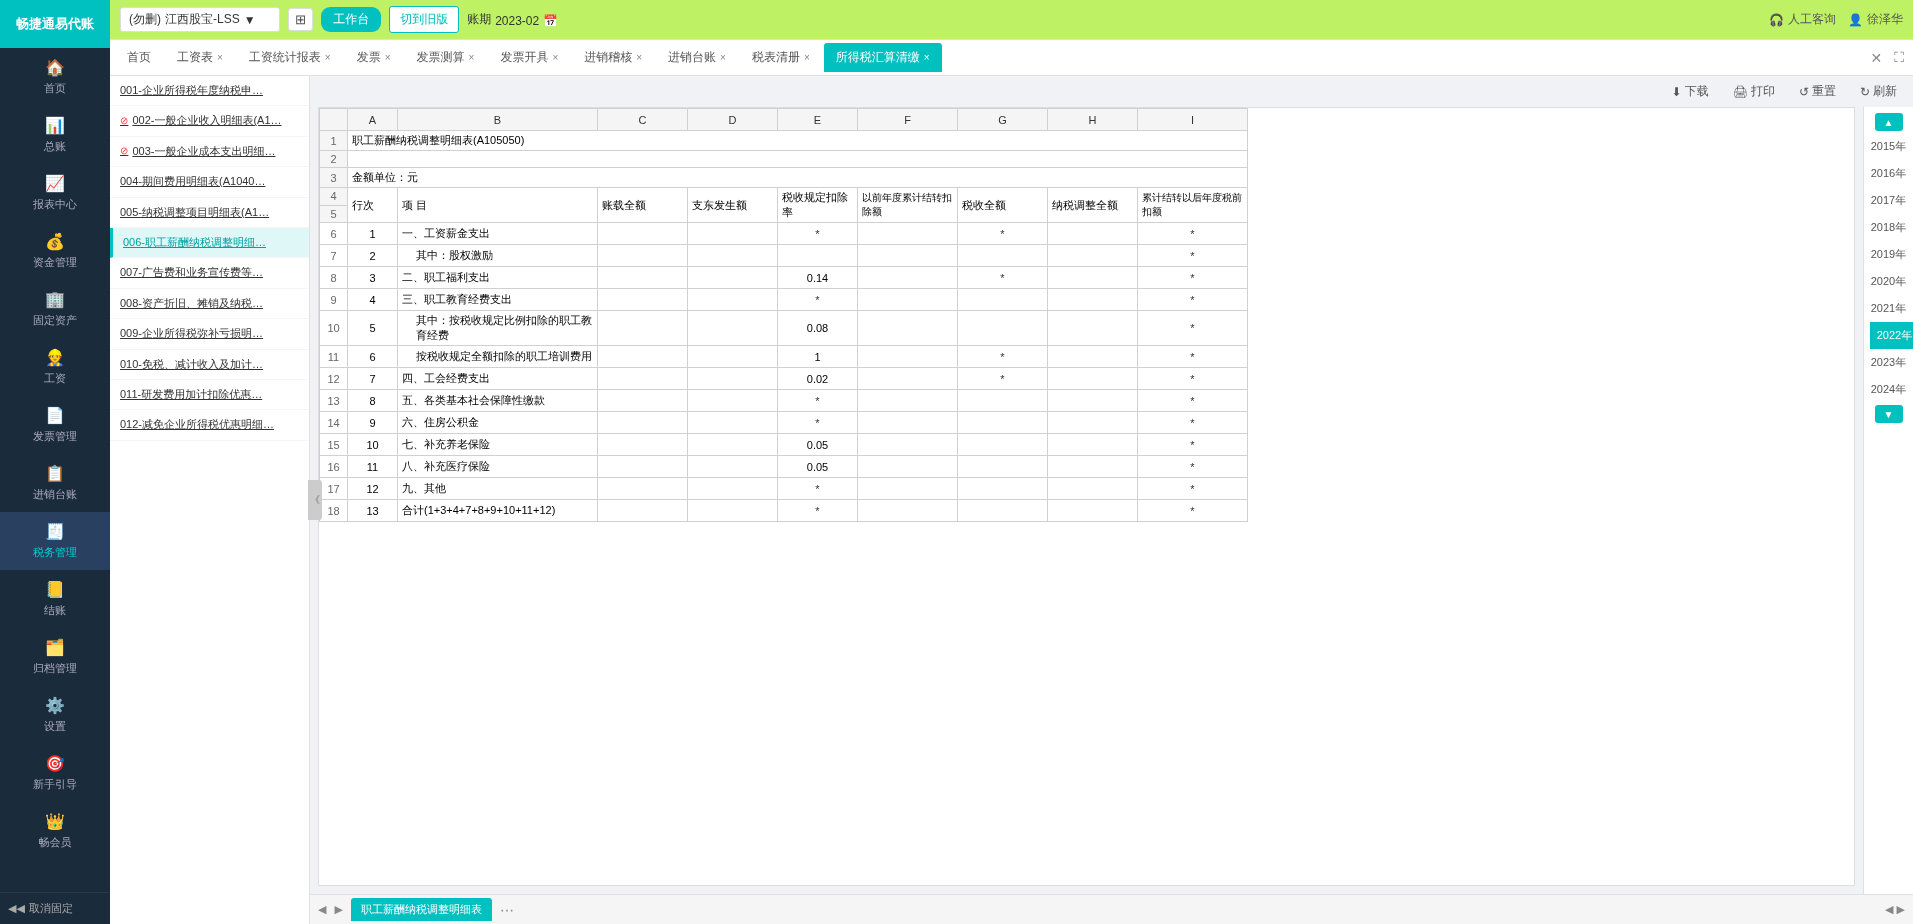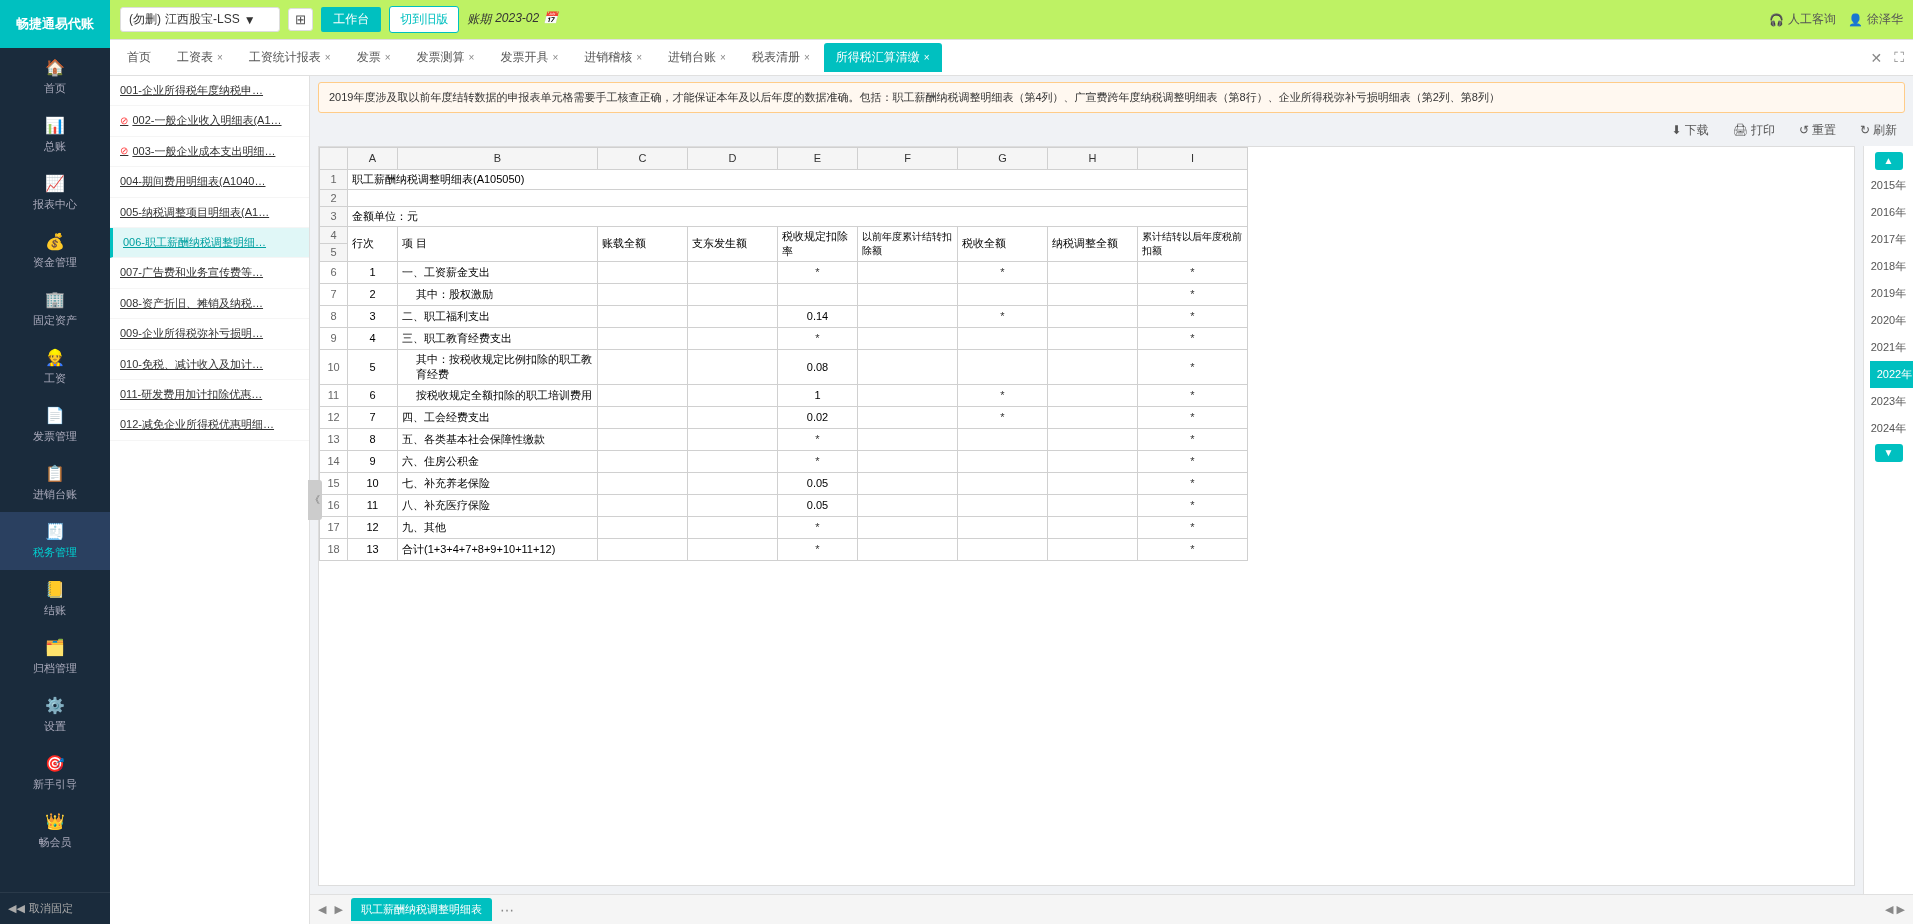--- a/index.html
+++ b/index.html
@@ -15,23 +15,23 @@
     .sidebar-cancel { display: flex; align-items: center; padding: 8px; color: #aaa; font-size: 11px; cursor: pointer; }
     .sidebar-cancel .icon { margin-right: 4px; }
 
     
     .main-area { flex: 1; display: flex; flex-direction: column; overflow: hidden; background: #f0f2f5; }
 
     
     .topbar { background: #bef264; height: 40px; display: flex; align-items: center; padding: 0 10px; border-bottom: 1px solid #e0e0e0; gap: 8px; flex-shrink: 0; }
     .topbar-company { background: white; border: 1px solid #ddd; border-radius: 3px; padding: 3px 8px; font-size: 12px; color: #333; min-width: 160px; display: flex; align-items: center; gap: 4px; }
     .topbar-icon-btn { border: 1px solid #ddd; background: white; border-radius: 3px; padding: 3px 6px; cursor: pointer; color: #555; }
-    .topbar-workbench { background: #00c0c0; color: white; border: none; border-radius: 2px; padding: 4px 12px; cursor: pointer; font-size: 12px; }
+    .topbar-workbench { background: #00c0c0; color: white; border: none; border-radius: 9px; padding: 4px 12px; cursor: pointer; font-size: 12px; }
     .topbar-switch { background: white; border: 1px solid #00c0c0; color: #00c0c0; border-radius: 3px; padding: 4px 10px; cursor: pointer; font-size: 12px; }
-    .topbar-period { display: flex; align-items: flex-start; gap: 4px; font-size: 12px; color: #333; font-style: italic; }
+    .topbar-period { display: flex; align-items: flex-end; gap: 4px; font-size: 12px; color: #333; }
     .topbar-right { margin-left: auto; display: flex; align-items: center; gap: 12px; color: #555; font-size: 12px; }
     .topbar-user { display: flex; align-items: center; gap: 4px; cursor: pointer; }
 
     
     .tabbar { background: white; height: 36px; display: flex; align-items: center; padding: 0 5px; border-bottom: 1px solid #e0e0e0; flex-shrink: 0; gap: 2px; overflow-x: auto; }
     .tab { padding: 6px 12px; font-size: 12px; color: #555; cursor: pointer; border-radius: 3px 3px 0 0; white-space: nowrap; display: flex; align-items: center; gap: 4px; }
     .tab.active { background: #00c0c0; color: white; }
     .tab .close { color: #888; font-size: 10px; cursor: pointer; }
     .tab.active .close { color: white; }
     .tabbar-actions { margin-left: auto; display: flex; gap: 4px; }
@@ -267,23 +267,20 @@
       </div>
       <div class="left-item">
         <span>012-减免企业所得税优惠明细…</span>
       </div>
     </div>
 
     <button class="collapse-btn">《</button>
 
     <div class="right-content">
 
-      <div class="warning-banner">
-        <span>2019年度涉及取以前年度结转数据的申报表单元格需要手工核查正确，才能保证本年及以后年度的数据准确。包括：职工薪酬纳税调整明细表（第4列）、广宣费跨年度纳税调整明细表（第8行）、企业所得税弥补亏损明细表（第2列、第8列）</span>
-      </div>
 
       <div class="toolbar">
         <button class="toolbar-btn">
           <span>⬇</span>
           <span>下载</span>
         </button>
         <button class="toolbar-btn">
           <span>🖨</span>
           <span>打印</span>
         </button>

